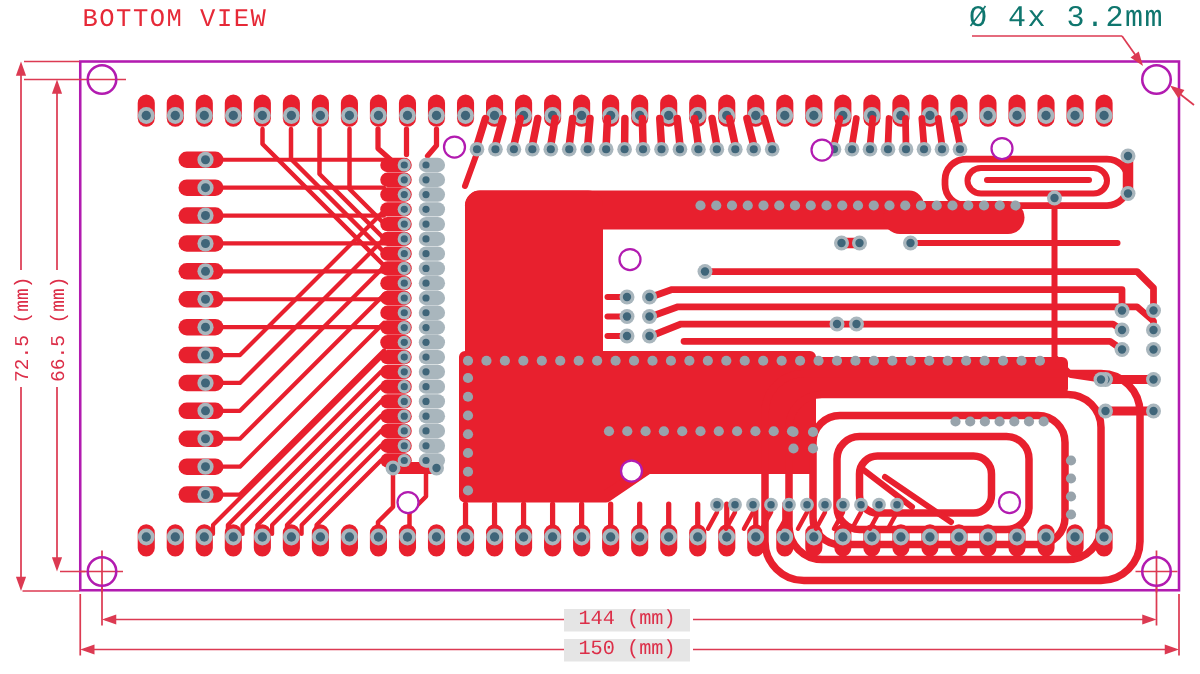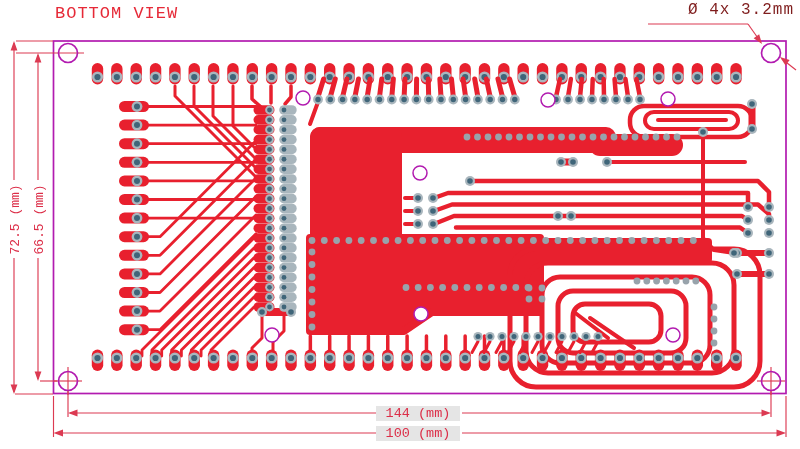--- a/index.html
+++ b/index.html
@@ -1,21 +1,21 @@
 <!DOCTYPE html>
 <html><head>
 <meta charset="utf-8">
 <style>
   html,body{margin:0;padding:0;background:#ffffff;}
   #stage{position:relative;width:800px;height:449px;background:#ffffff;overflow:hidden;
          font-family:Liberation Mono, monospace;}
   #pcb-svg{position:absolute;left:0;top:0;}
   .lbl{position:absolute;color:#dc2e48;white-space:pre;}
   #title-label{left:55px;top:4px;font-size:17px;letter-spacing:1px;color:#e62937;}
-  #callout-label{left:646px;top:1px;font-size:16px;letter-spacing:1px;color:#7f1d1d;margin-left:42px;}
+  #callout-label{left:646px;top:1px;font-size:20px;letter-spacing:1px;color:#0f766e;}
   .vdim{width:72px;text-align:center;font-size:13px;transform:rotate(-90deg);transform-origin:center;}
   #dim-72{left:-21px;top:212px;}
   #dim-66{left:3px;top:212px;}
   .hdim{width:84px;text-align:center;font-size:13.5px;background:#e5e5e5;}
   #dim-144{left:376px;top:406px;}
   #dim-150{left:376px;top:426px;}
 </style>
 </head>
 <body>
 
@@ -778,14 +778,14 @@
   <div class="lbl" id="title-label">BOTTOM VIEW</div>
 
   <div class="lbl" id="callout-label">Ø 4x 3.2mm</div>
 
   <div class="lbl vdim" id="dim-72">72.5 (mm)</div>
 
   <div class="lbl vdim" id="dim-66">66.5 (mm)</div>
 
   <div class="lbl hdim" id="dim-144">144 (mm)</div>
 
-  <div class="lbl hdim" id="dim-150">100 (mm)</div>
+  <div class="lbl hdim" id="dim-150">150 (mm)</div>
 </div>
 
 </body></html>

